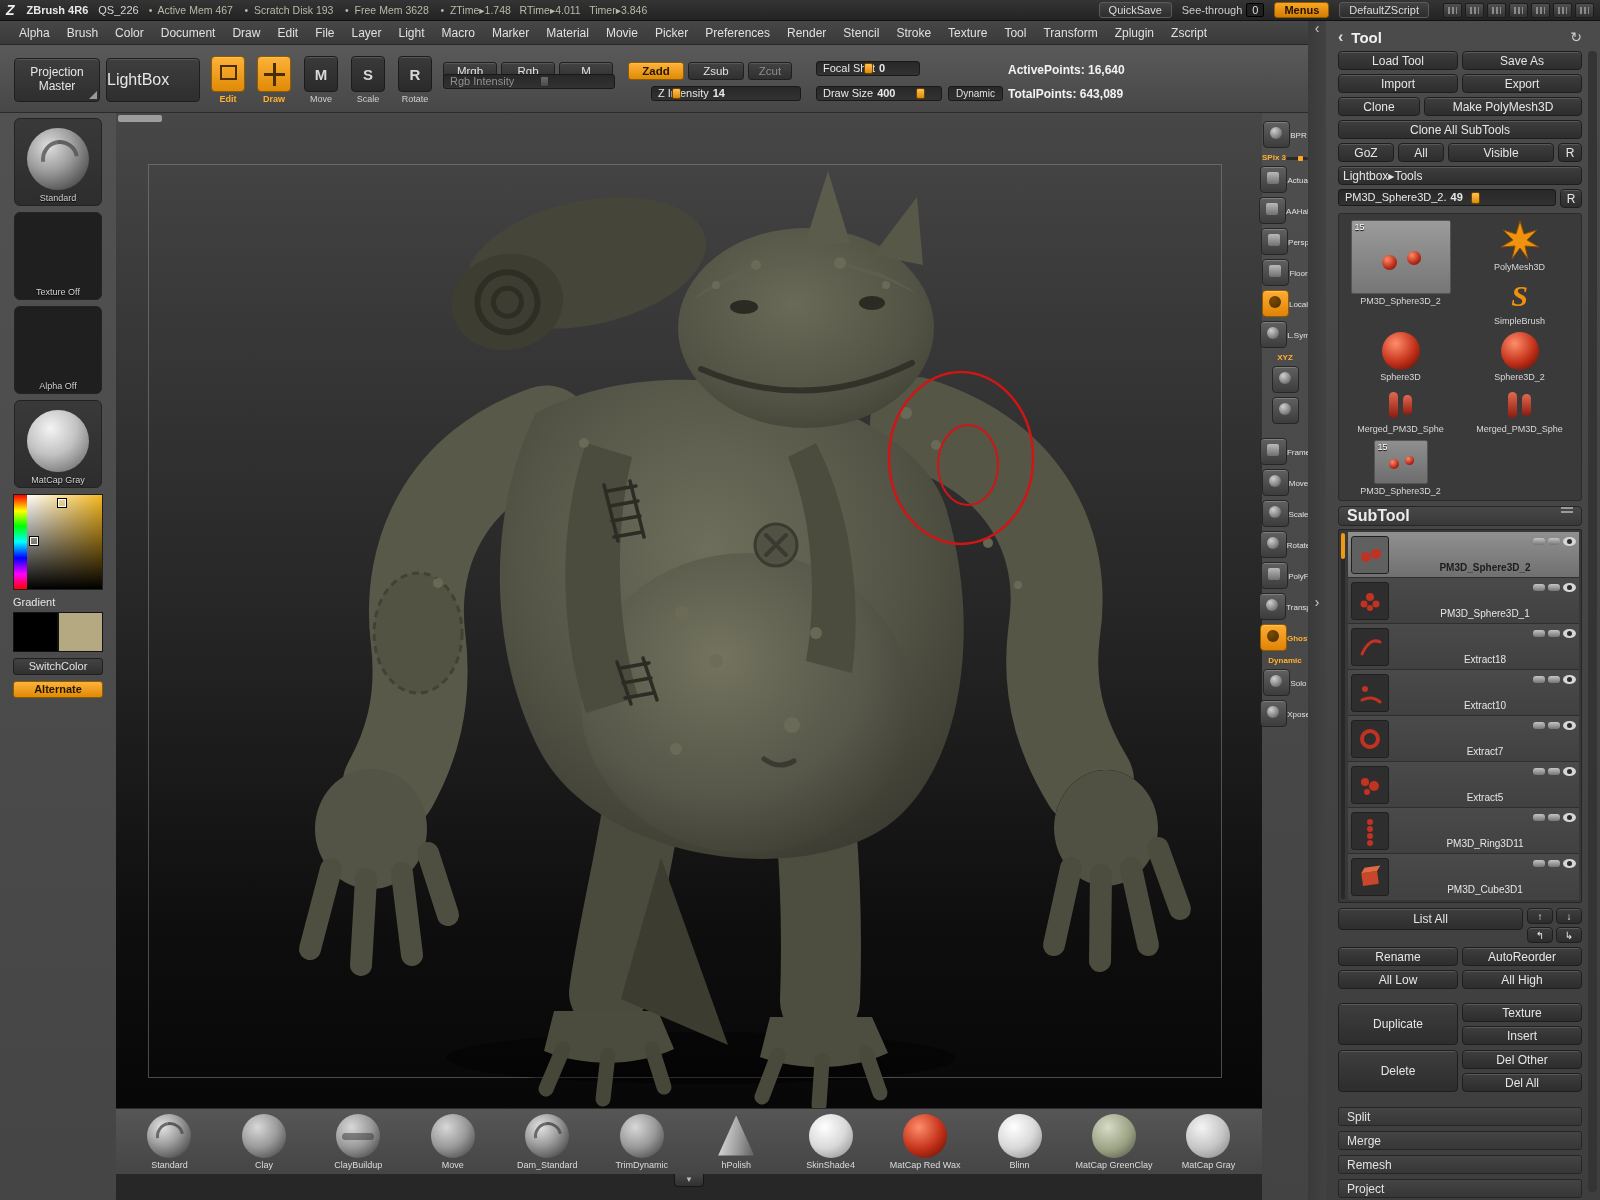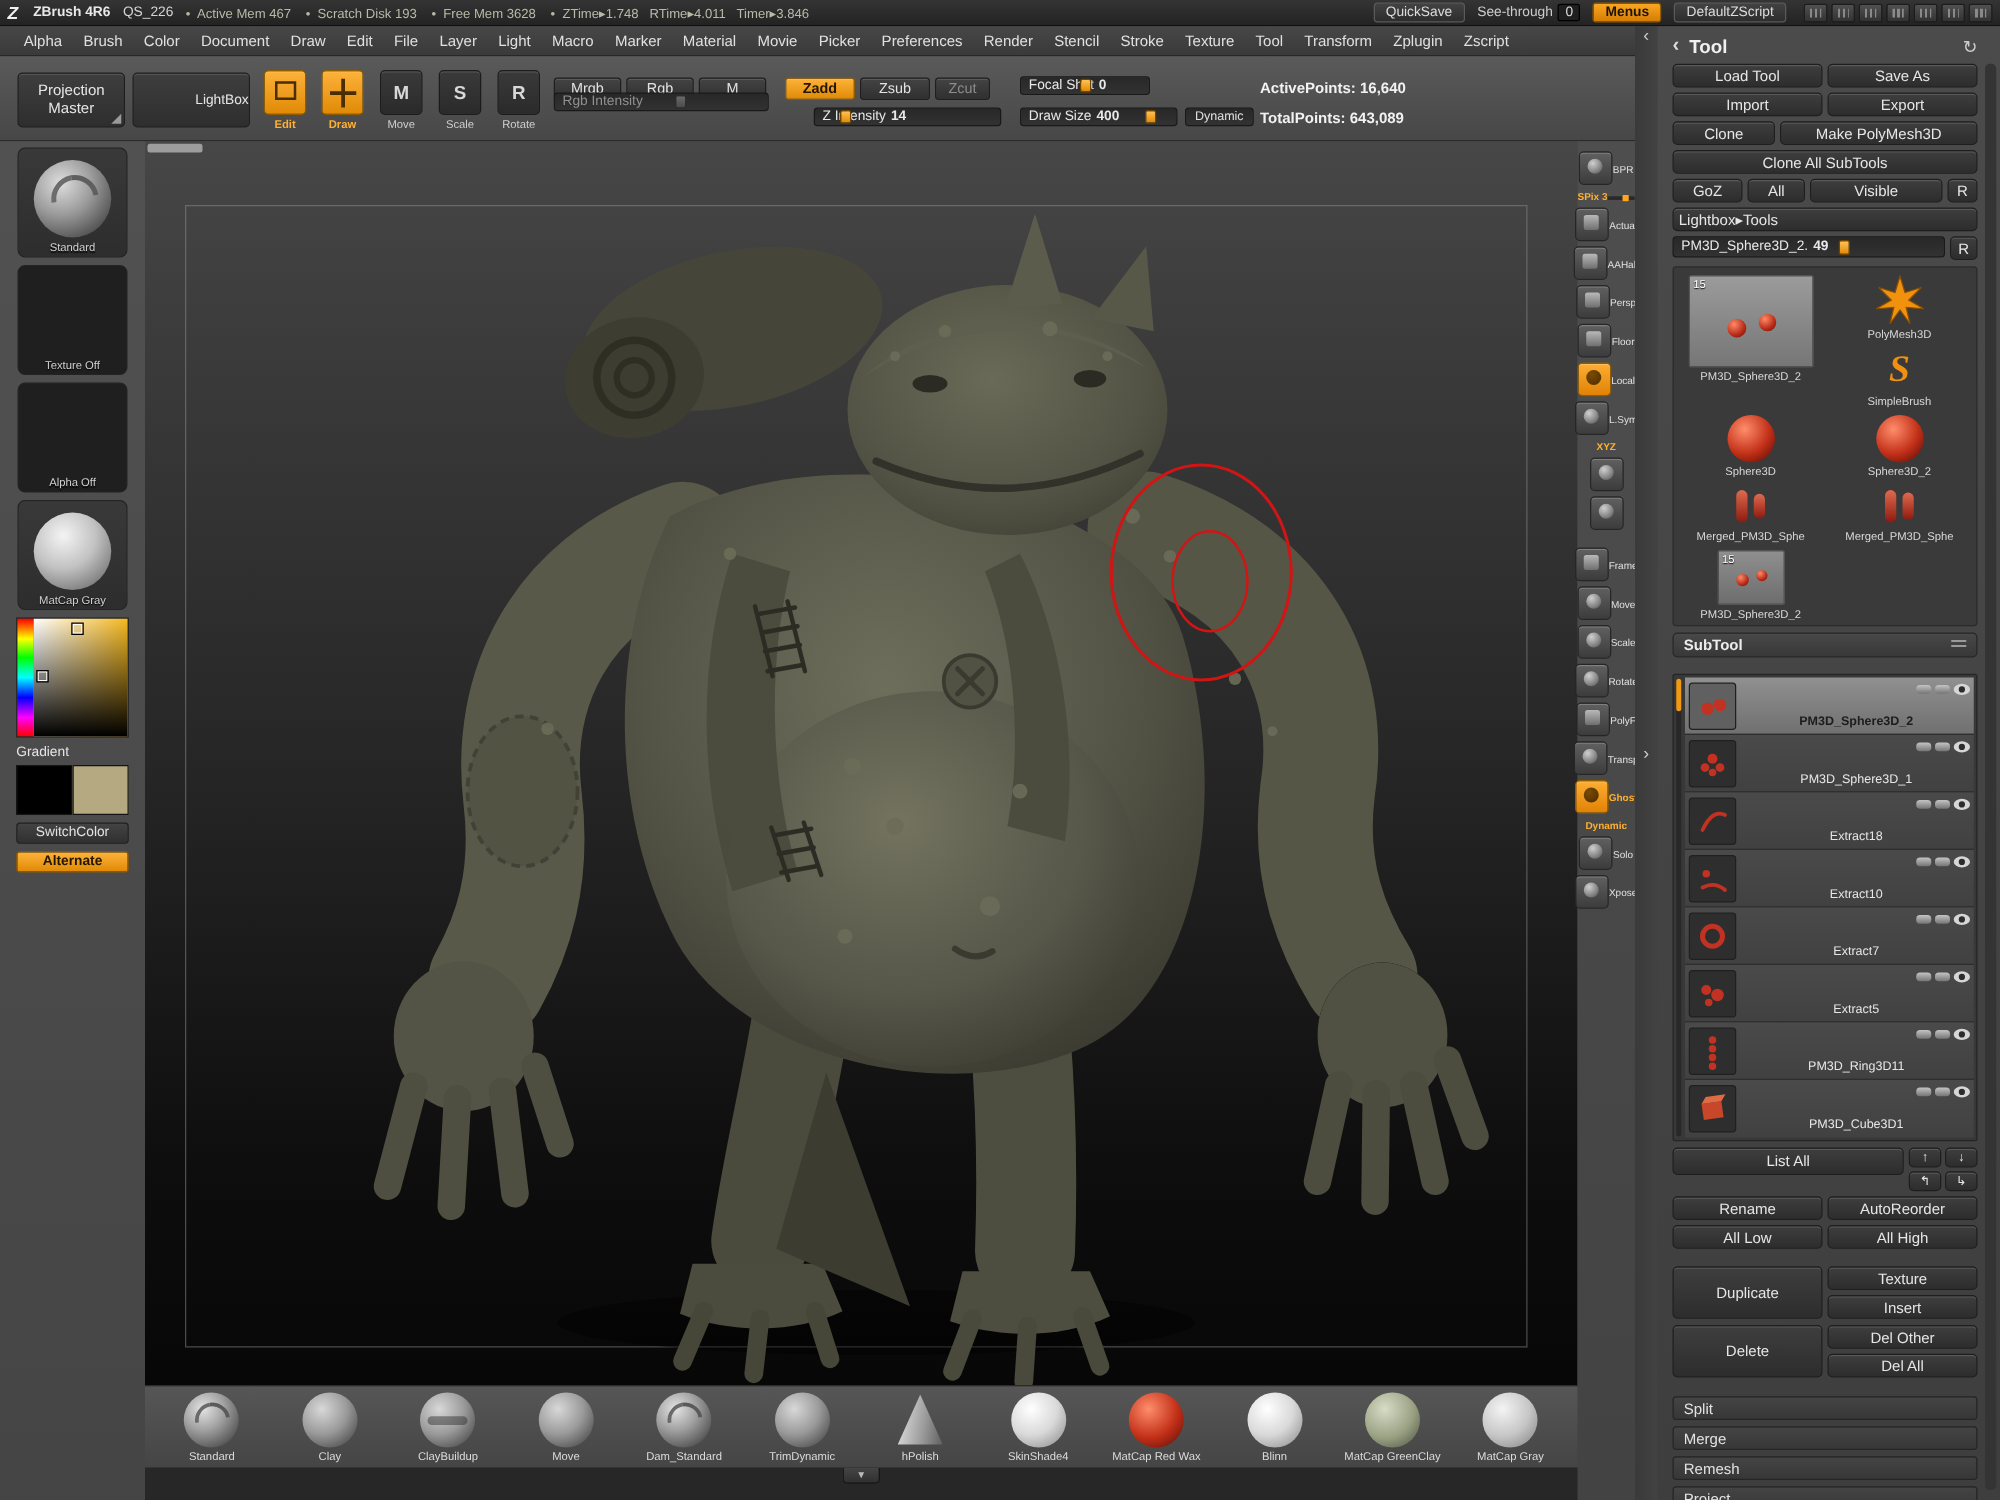--- a/index.html
+++ b/index.html
@@ -22,21 +22,21 @@
 .tb-ic::after{content:"";position:absolute;left:4px;top:3px;right:4px;bottom:3px;background:repeating-linear-gradient(90deg,#8a8a8a 0 2px,transparent 2px 4px)}
 
 
 .menubar{position:absolute;left:0;top:21px;width:1312px;height:24px;background:linear-gradient(#474747,#3a3a3a);border-bottom:1px solid #272727;display:flex;align-items:center;padding:0 12px;gap:3px}
 .mi{padding:2px 7px;color:#e0e0e0;font-size:12px;white-space:nowrap}
 
 
 .topshelf{position:absolute;left:0;top:45px;width:1312px;height:68px;background:linear-gradient(#5a5a5a,#474747);border-bottom:1px solid #2b2b2b}
 .pm-btn{position:absolute;left:14px;top:13px;width:86px;height:44px;background:linear-gradient(#3e3e3e,#2e2e2e);border:1px solid #1e1e1e;border-radius:4px;box-shadow:inset 0 1px 0 rgba(255,255,255,.12);display:flex;align-items:center;justify-content:center;text-align:center;font-size:12px;color:#e6e6e6;line-height:1.15}
 .fold{position:absolute;right:2px;bottom:2px;width:0;height:0;border-left:8px solid transparent;border-bottom:8px solid #9a9a9a}
-.lb-btn{position:absolute;left:106px;top:13px;width:94px;height:44px;background:linear-gradient(#3e3e3e,#2e2e2e);border:1px solid #1e1e1e;border-radius:4px;box-shadow:inset 0 1px 0 rgba(255,255,255,.12);display:flex;align-items:center;justify-content:flex-end;font-size:11px;color:#e6e6e6}
+.lb-btn{position:absolute;left:106px;top:13px;width:94px;height:44px;background:linear-gradient(#3e3e3e,#2e2e2e);border:1px solid #1e1e1e;border-radius:4px;box-shadow:inset 0 1px 0 rgba(255,255,255,.12);display:flex;align-items:center;justify-content:flex-start;font-size:16px;color:#e6e6e6}
 .tilewrap{position:absolute;top:11px;width:40px;text-align:center}
 .tile{width:34px;height:36px;margin:0 auto;border-radius:4px;background:linear-gradient(#3a3a3a,#2a2a2a);border:1px solid #1c1c1c;box-shadow:inset 0 1px 0 rgba(255,255,255,.15);position:relative}
 .tile.orange{background:linear-gradient(#fdb23a,#e08a06);border-color:#8f5c00}
 .tile .letter{position:absolute;inset:0;display:flex;align-items:center;justify-content:center;font-size:15px;font-weight:bold;color:#d8d8d8}
 .tile.orange .sq{position:absolute;left:8px;top:8px;width:17px;height:15px;border:2px solid #4a2d00}
 .tile.orange .cross::before,.tile.orange .cross::after{content:"";position:absolute;background:#4a2d00}
 .tile.orange .cross::before{left:15px;top:6px;width:3px;height:23px}
 .tile.orange .cross::after{left:6px;top:16px;width:21px;height:3px}
 .tlbl{font-size:9px;color:#cfcfcf;margin-top:2px}
 .tlbl.o{color:#ffb030;font-weight:bold}
@@ -137,21 +137,21 @@
 .bigprev{position:relative;width:100px;height:74px;background:linear-gradient(#9b9b9b,#767676);border:1px solid #555;border-radius:2px}
 .smallprev{position:relative;width:54px;height:44px;background:linear-gradient(#8f8f8f,#6d6d6d);border:1px solid #555;border-radius:2px}
 .badge{position:absolute;top:1px;left:3px;font-size:9px;color:#fff;text-shadow:0 1px 1px #000}
 .rdot{position:absolute;border-radius:50%;background:radial-gradient(circle at 35% 30%,#ff8a66,#b62a18 60%,#5f0f08)}
 .stack2{display:flex;flex-direction:column;gap:6px;align-items:center}
 .staricon{width:40px;height:40px}
 .sbrush{font-family:"Liberation Serif",serif;font-style:italic;font-weight:bold;font-size:30px;color:#f09010;line-height:36px}
 .redball{width:38px;height:38px;border-radius:50%;background:radial-gradient(circle at 36% 30%,#ff8d6b,#c23018 55%,#5f0f08 92%)}
 .mergedicon{display:flex;gap:5px;height:34px;align-items:center}
 .mcap{width:9px;height:26px;border-radius:5px;background:linear-gradient(#e06a50,#8c1a0e)}
-.sect{height:20px;background:linear-gradient(#484848,#383838);border:1px solid #262626;border-radius:4px;display:flex;align-items:center;padding:0 8px;font-size:12px;font-weight:bold;color:#ececec;margin-bottom:13px}
+.sect{height:20px;background:linear-gradient(#484848,#383838);border:1px solid #262626;border-radius:4px;display:flex;align-items:flex-start;padding:0 8px;font-size:16px;font-weight:bold;color:#ececec;margin-bottom:3px}
 .sect .sp{flex:1}
 .sect .mini{width:12px;height:8px;background:repeating-linear-gradient(#9a9a9a 0 2px,transparent 2px 4px)}
 .stlist{position:relative;background:#383838;border:1px solid #252525;border-radius:2px;padding:2px 2px 2px 9px;margin-bottom:5px}
 .stsb{position:absolute;left:2px;top:3px;bottom:3px;width:4px;background:#282828;border-radius:2px}
 .stsb::after{content:"";position:absolute;left:0;top:0;width:4px;height:26px;background:#f09a14;border-radius:2px}
 .strow{height:46px;display:flex;align-items:center;gap:5px;background:linear-gradient(#4a4a4a,#414141);border-bottom:1px solid #2e2e2e;padding:3px}
 .strow.sel{background:linear-gradient(#909090,#707070)}
 .strow.sel .stname{color:#1d1d1d;font-weight:bold}
 .stthumb{width:38px;height:38px;background:#2e2e2e;border:1px solid #202020;border-radius:3px;flex:none;display:flex;align-items:center;justify-content:center}
 .strow.sel .stthumb{background:#606060}

